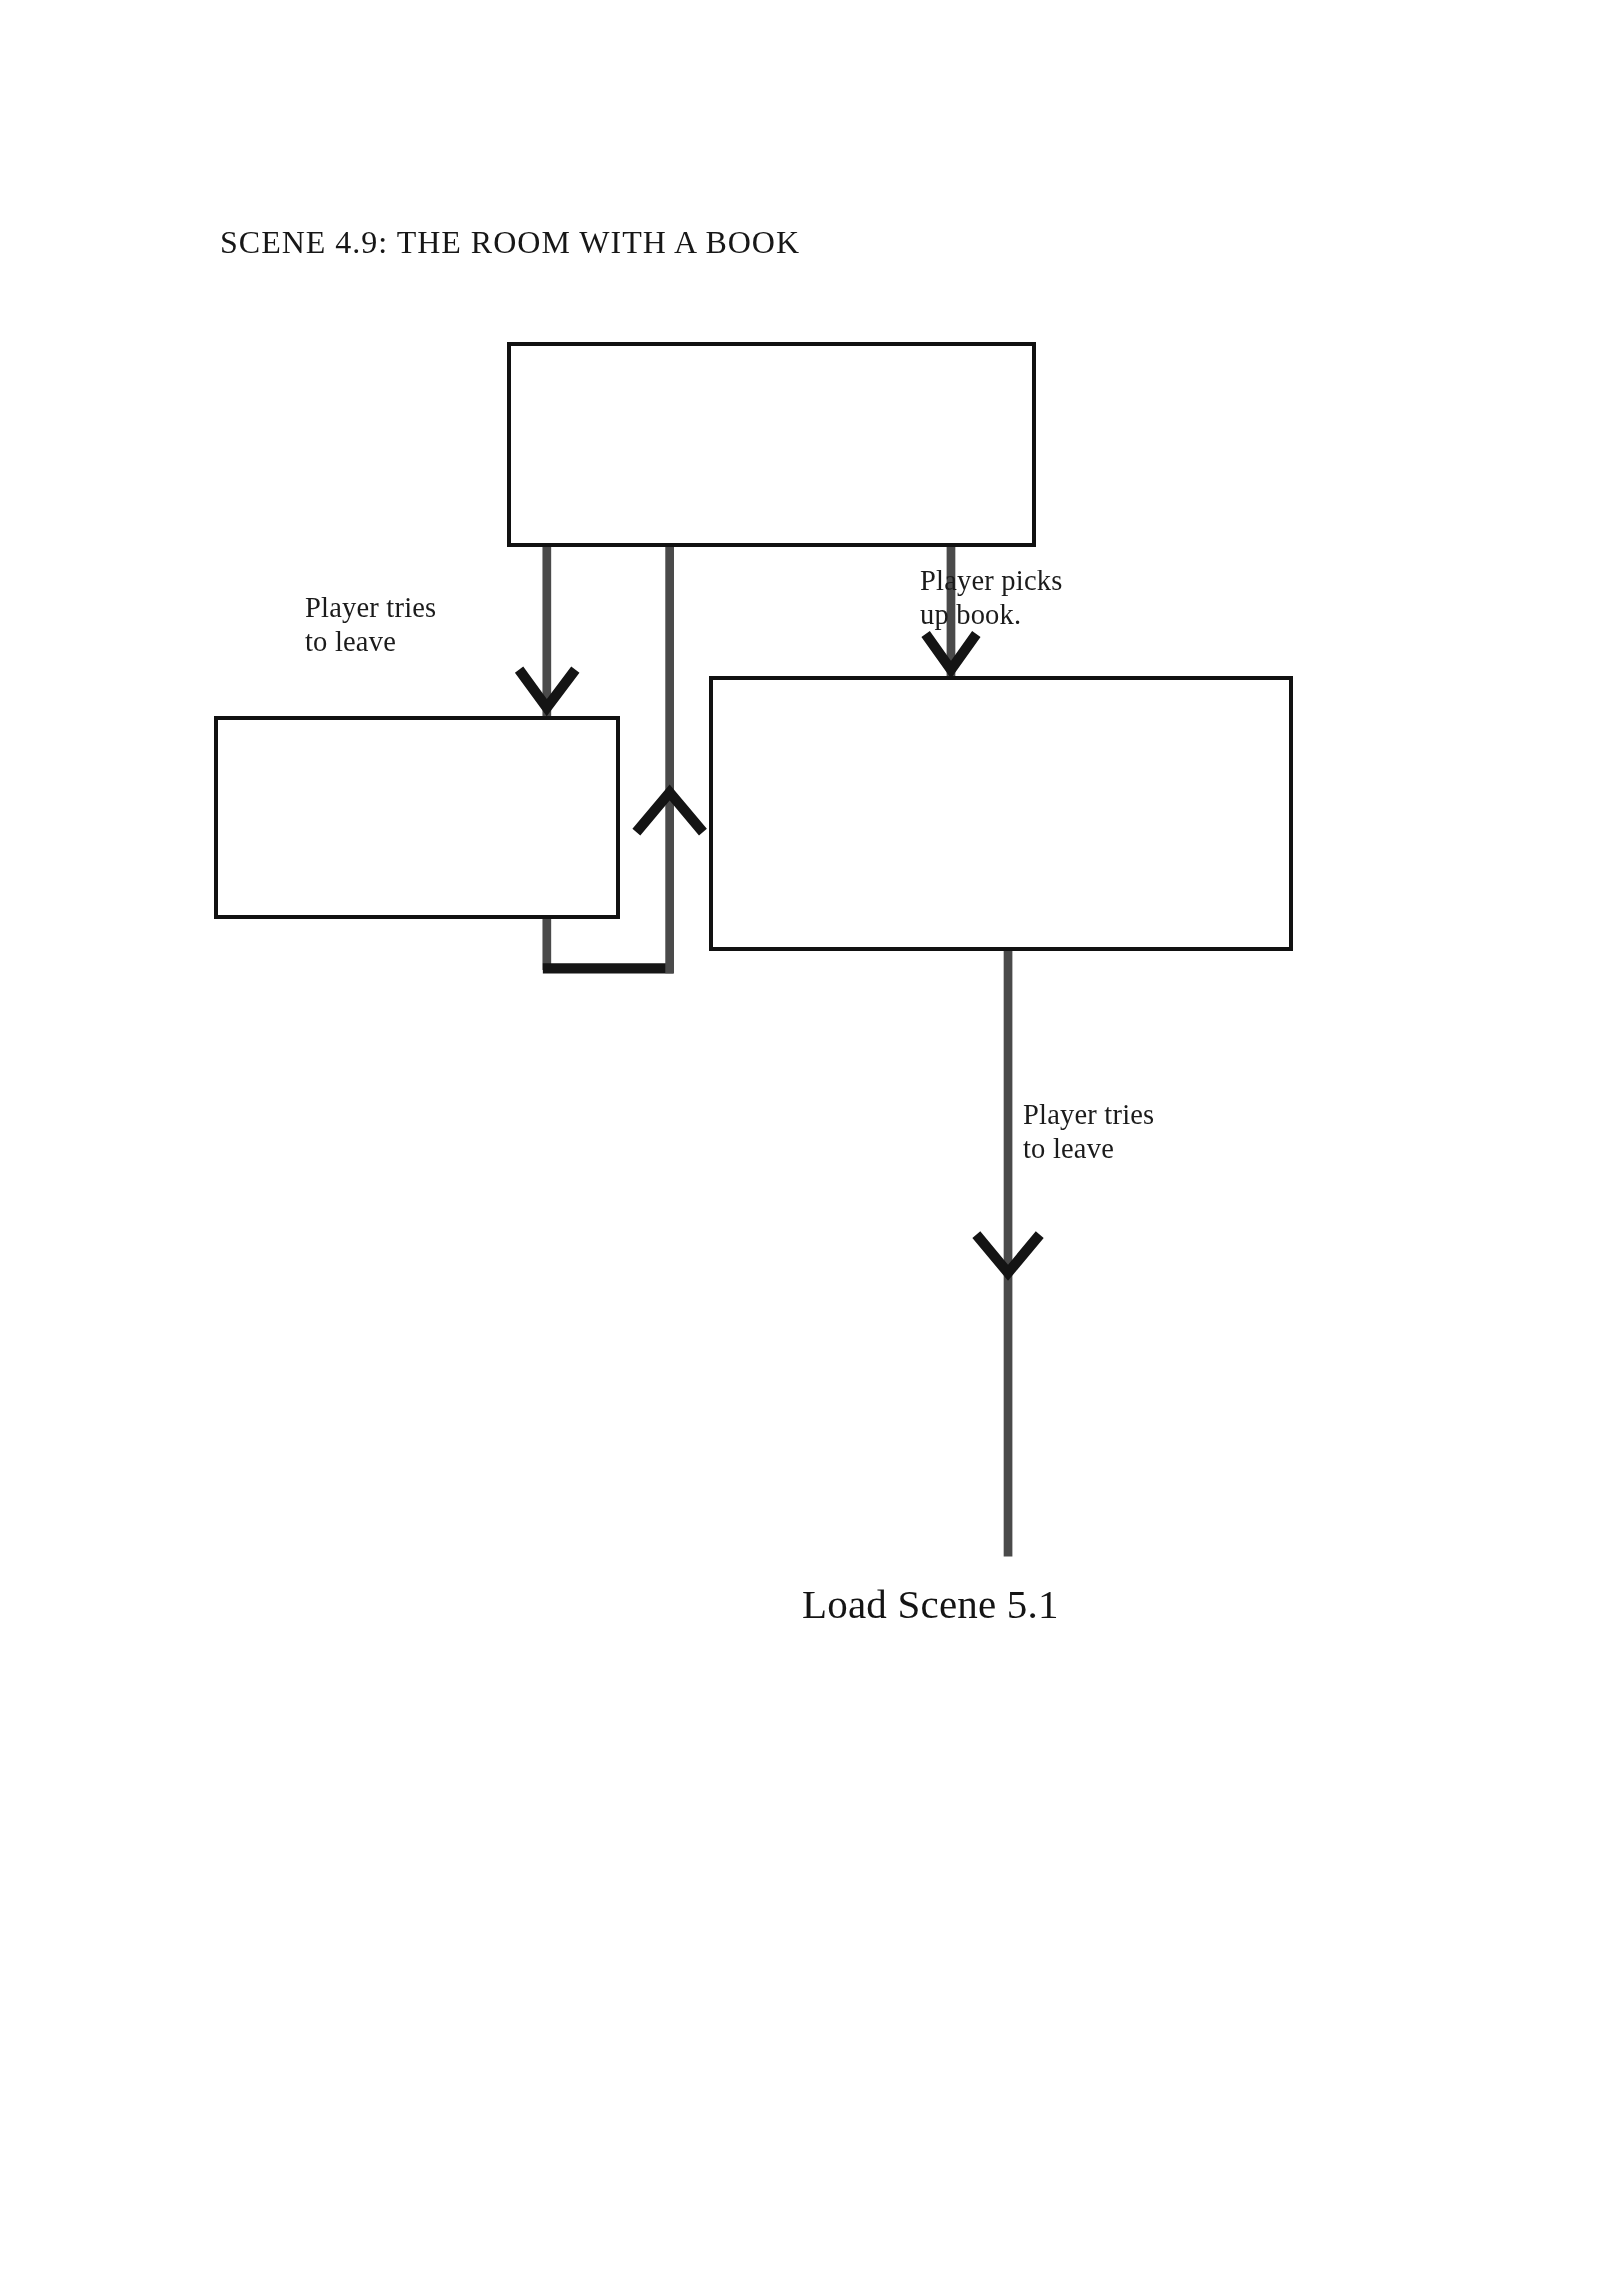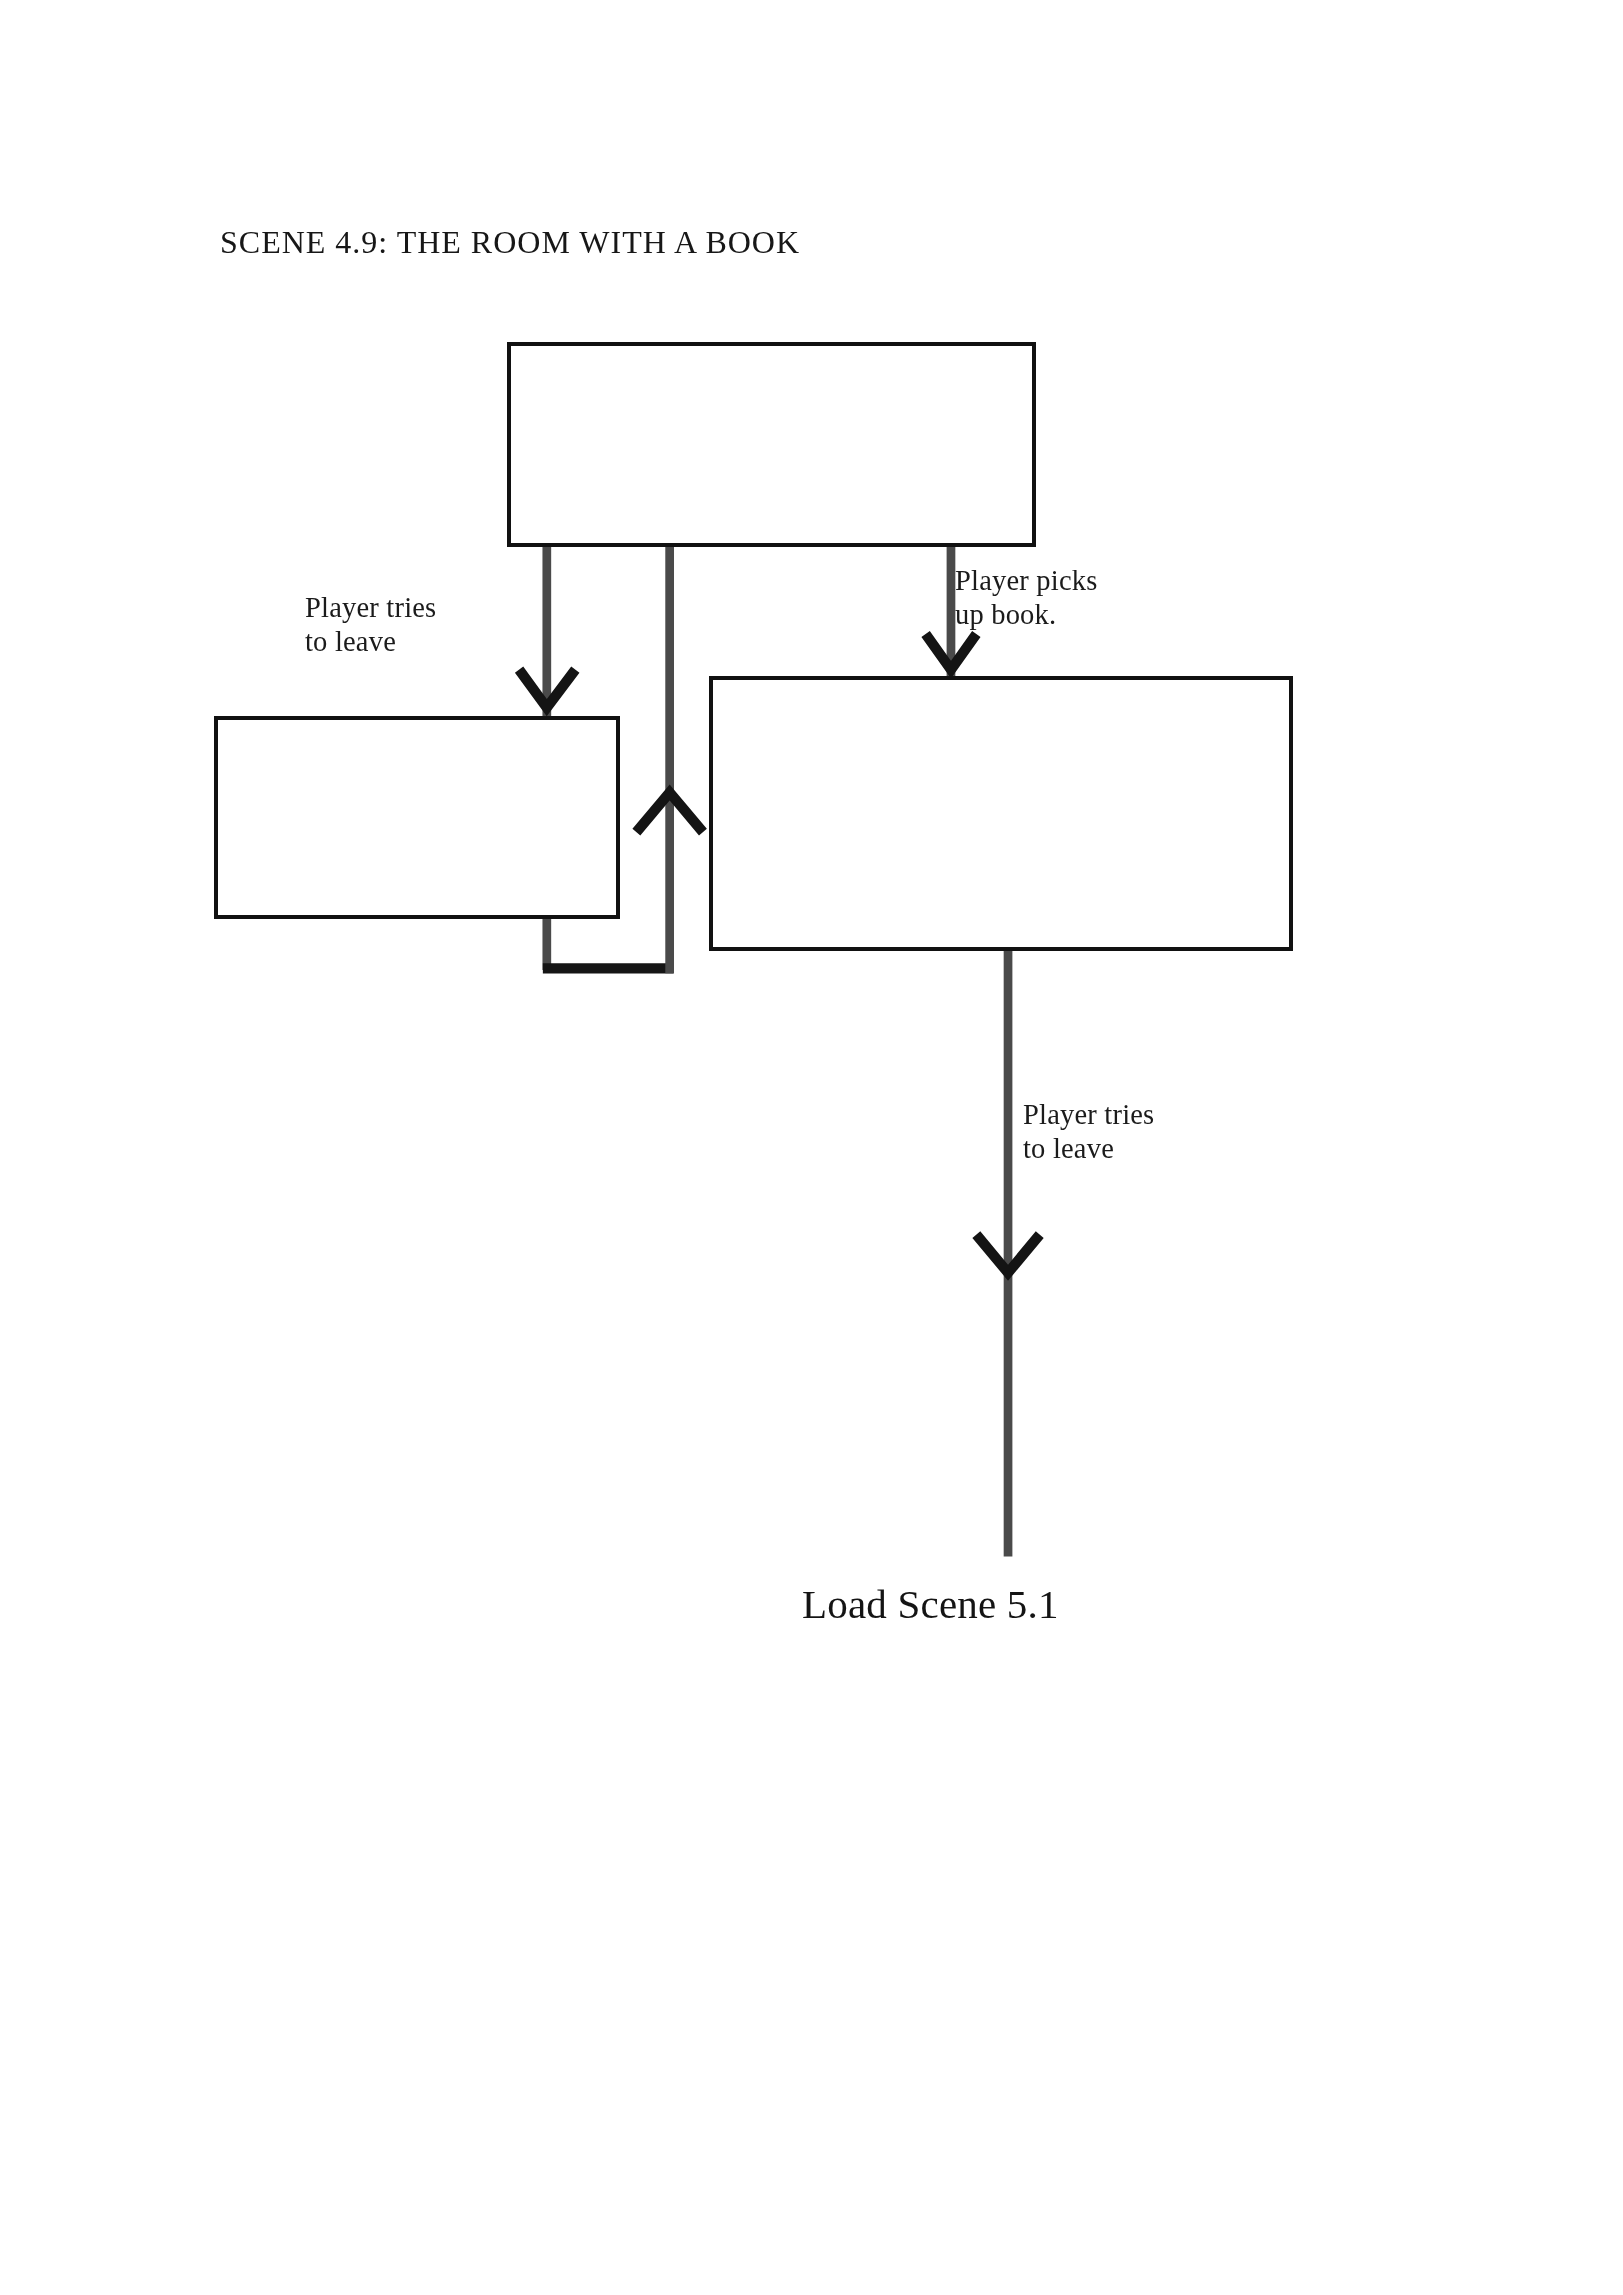--- a/index.html
+++ b/index.html
@@ -62,21 +62,21 @@
   .edge-label {
     position: absolute;
     font-size: 28.5px;
     line-height: 1.20;
     color: #1b1b1b;
     white-space: pre-line;
     letter-spacing: 0.2px;
     z-index: 6;
   }
   #label-leave-top   { left: 305px;  top: 591px; }
-  #label-pick-book   { left: 955px; top: 564px; }
+  #label-pick-book   { left: 920px; top: 564px; }
   #label-leave-bottom{ left: 1023px; top: 1098px; }
 
   .terminal-text {
     position: absolute;
     left: 802px;
     top: 1580px;
     font-size: 41px;
     color: #141414;
     letter-spacing: 0.2px;
     white-space: nowrap;

